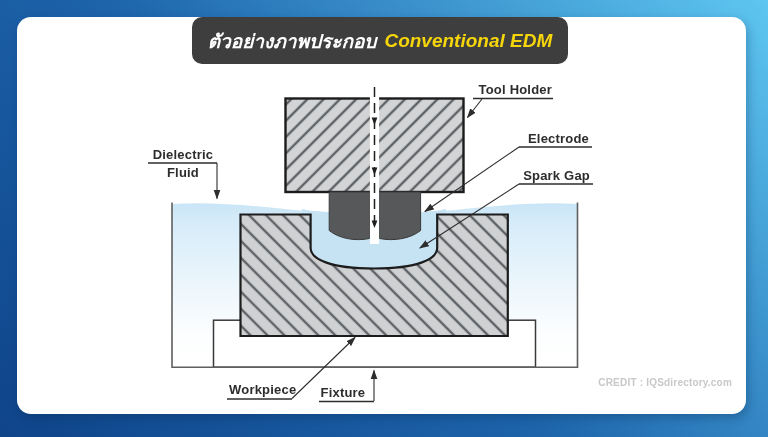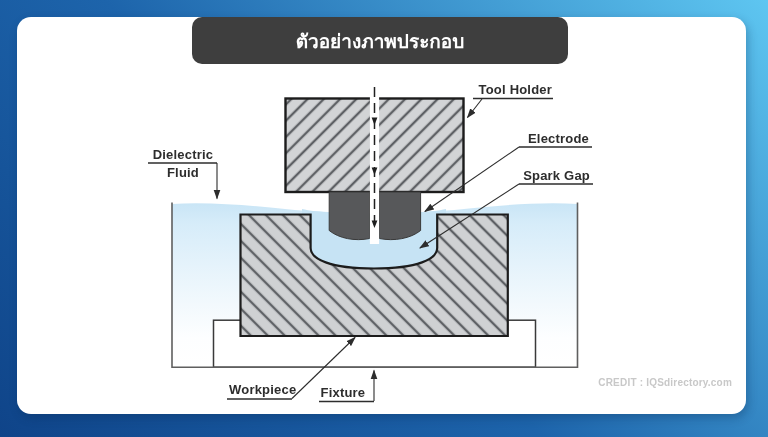--- a/index.html
+++ b/index.html
@@ -10,41 +10,42 @@
   }
   .card{
     position:absolute;left:17px;top:17px;width:729px;height:397px;
     background:#ffffff;border-radius:14px;
     box-shadow:2px 4px 10px rgba(8,40,80,.30);
   }
   .banner{
     position:absolute;left:192px;top:17px;width:376px;height:47px;
     background:#3e3e3e;border-radius:10px;
     display:flex;align-items:center;justify-content:center;gap:8px;
-    font-size:19px;font-weight:bold;white-space:nowrap;
+    font-size:19px;font-weight:bold;white-space:nowrap;font-style:italic;
   }
   .banner .thai{color:#ffffff;}
   .banner .hl{color:#f6d60a;}
   svg.diagram{position:absolute;left:0;top:0;}
   .lbl{
     font-family:"Liberation Sans","DejaVu Sans",sans-serif;
     font-size:13px;font-weight:bold;fill:#2d2d2d;letter-spacing:.2px;
   }
   .credit{
     position:absolute;top:377px;right:36px;
     font-size:10px;font-weight:bold;color:#c8c8c8;letter-spacing:.2px;
   }
 </style>
 </head>
 <body>
 
 <div class="card"></div>
 
 <div class="banner">
   <span class="thai">ตัวอย่างภาพประกอบ</span>
+  <span class="hl">Conventional EDM</span>
 </div>
 
 <svg class="diagram" width="768" height="437" viewBox="0 0 768 437">
   <defs>
     <pattern id="hatchF" width="11.5" height="11.5" patternUnits="userSpaceOnUse" patternTransform="rotate(-45)">
       <rect width="11.5" height="11.5" fill="#d2d4d6"></rect>
       <line x1="0" y1="0" x2="11.5" y2="0" stroke="#5e6165" stroke-width="2.4"></line>
       <line x1="0" y1="11.5" x2="11.5" y2="11.5" stroke="#5e6165" stroke-width="2.4"></line>
     </pattern>
     <pattern id="hatchB" width="12" height="12" patternUnits="userSpaceOnUse" patternTransform="rotate(45)">

